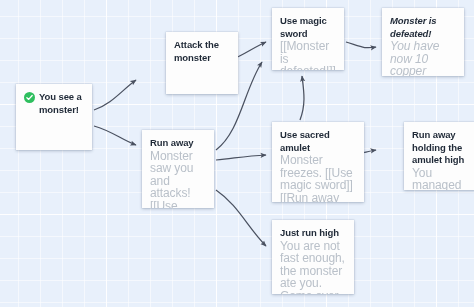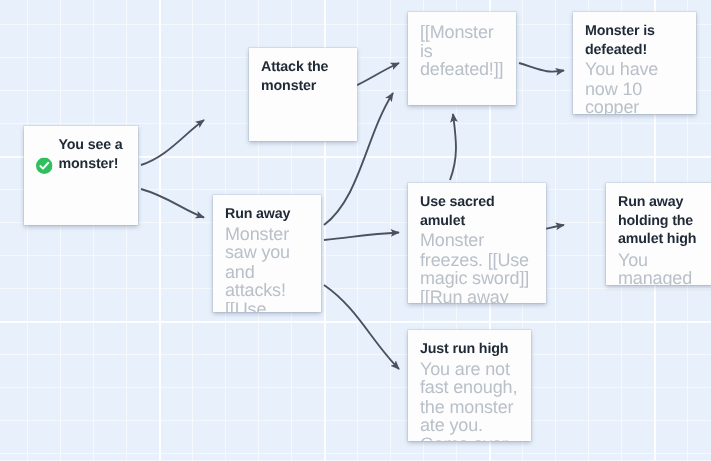--- a/index.html
+++ b/index.html
@@ -53,35 +53,35 @@
   .node-body {
     font-size: 12px;
     font-weight: normal;
     color: #b9c0c9;
     line-height: 12.6px;
     letter-spacing: -0.1px;
     margin-top: 0px;
   }
   .title-row {
     display: flex;
-    align-items: flex-end;
+    align-items: flex-start;
     gap: 4px;
   }
   .check-icon {
     flex: 0 0 auto;
     width: 11px;
     height: 11px;
     margin-top: 1px;
   }
   
   #node-start      { left: 16px;  top: 84px;  width: 76px;  height: 66px; }
   #node-attack     { left: 142px; top: 32px;  width: 72px;  height: 62px; margin-left: 24px; }
   #node-runaway    { left: 142px; top: 130px; width: 72px;  height: 78px; }
   #node-magicsword { left: 272px; top: 8px;   width: 72px;  height: 62px; }
-  #node-defeated   { left: 382px; top: 8px;   width: 82px;  height: 68px; }
+  #node-defeated   { left: 382px; top: 8px;   width: 82px;  height: 68px; font-style: italic; }
   #node-amulet     { left: 272px; top: 122px; width: 92px;  height: 80px; }
   #node-holdamulet { left: 404px; top: 122px; width: 72px;  height: 68px; }
   #node-justrun    { left: 272px; top: 220px; width: 82px;  height: 74px; }
 </style>
 </head>
 <body>
 
 <div id="canvas">
 
   <svg id="edges" viewBox="0 0 474 307">
@@ -116,20 +116,21 @@
   <div class="node" id="node-attack">
     <div class="node-title">Attack the monster</div>
   </div>
 
   <div class="node" id="node-runaway">
     <div class="node-title">Run away</div>
     <div class="node-body">Monster saw you and attacks! [[Use magic sword]] [[Use sacred</div>
   </div>
 
   <div class="node" id="node-magicsword">
+    <div class="node-title">Use magic sword</div>
     <div class="node-body">[[Monster is defeated!]]</div>
   </div>
 
   <div class="node" id="node-defeated">
     <div class="node-title">Monster is defeated!</div>
     <div class="node-body">You have now 10 copper coins and red potion.</div>
   </div>
 
   <div class="node" id="node-amulet">
     <div class="node-title">Use sacred amulet</div>

